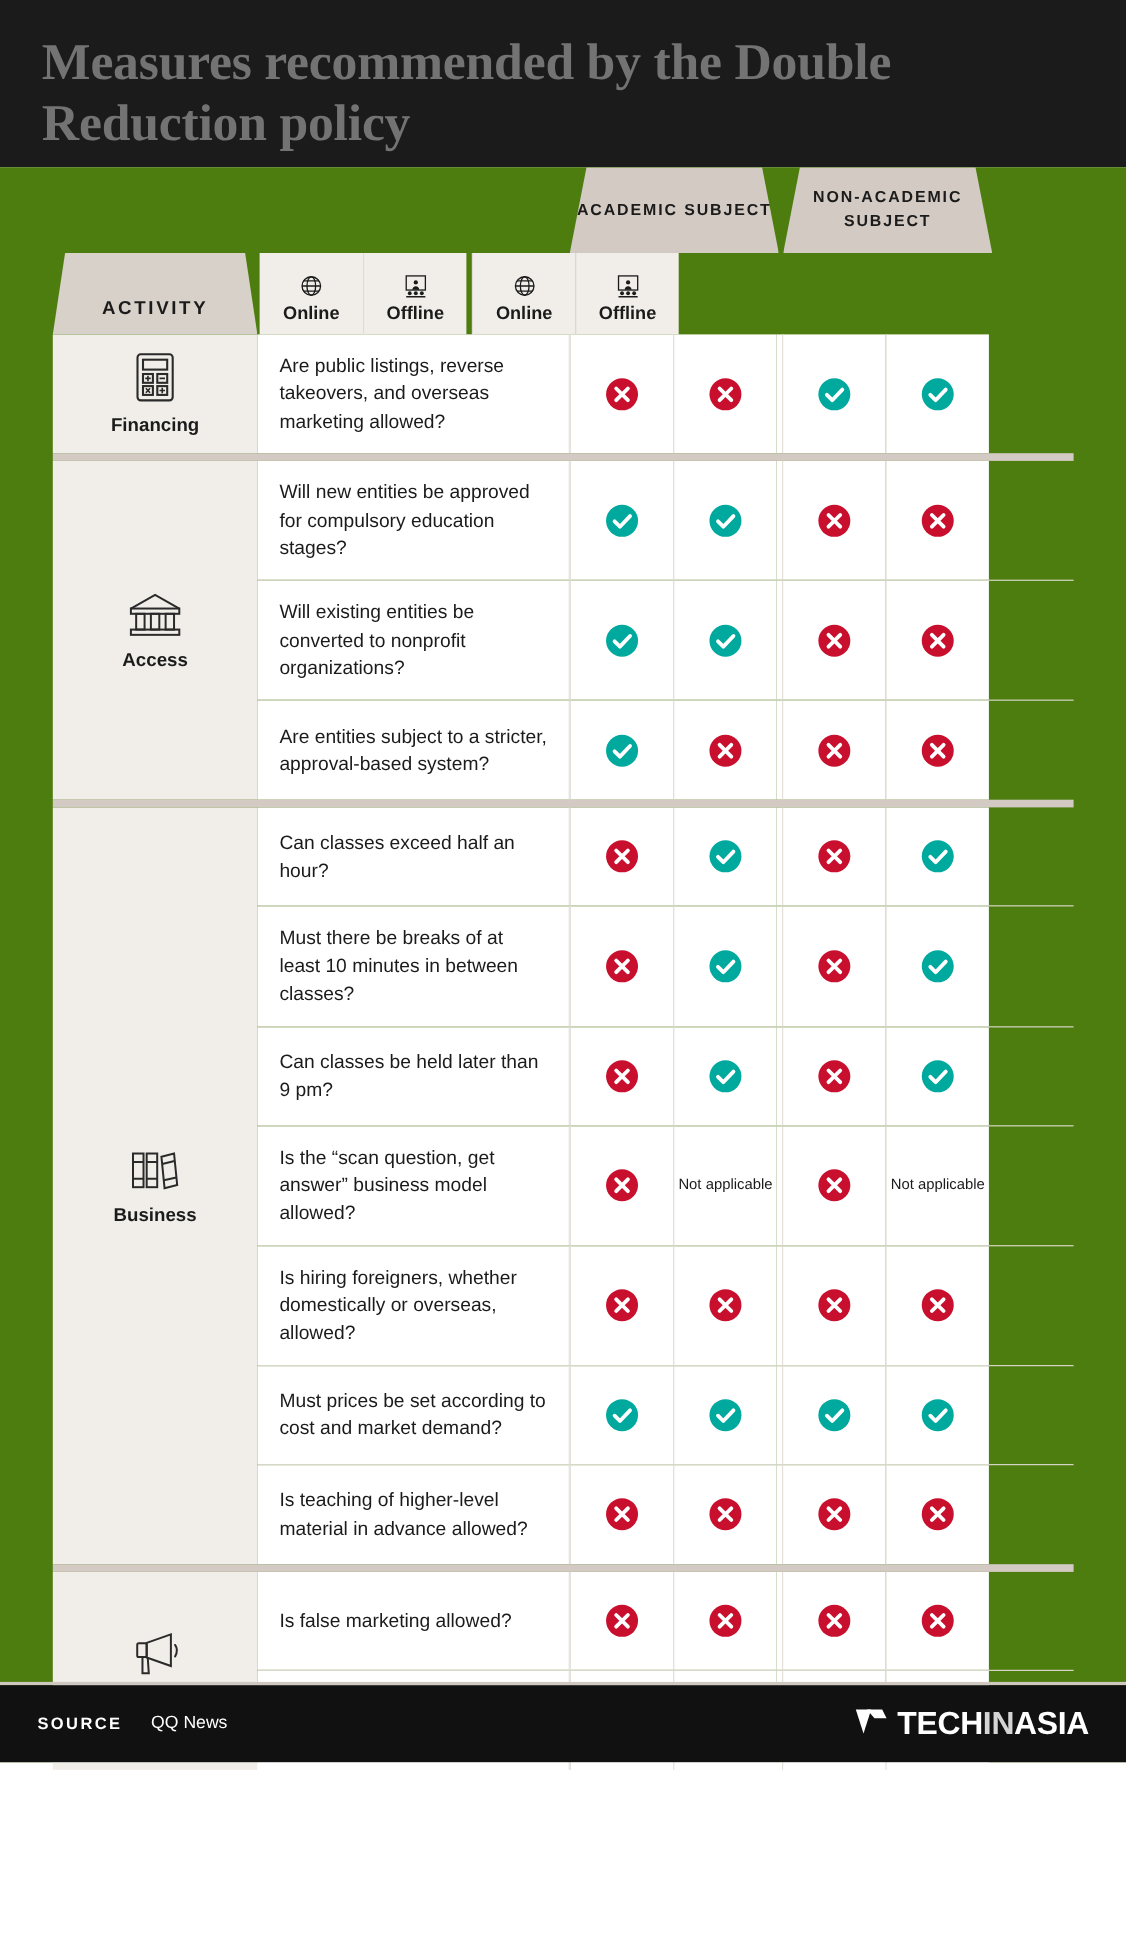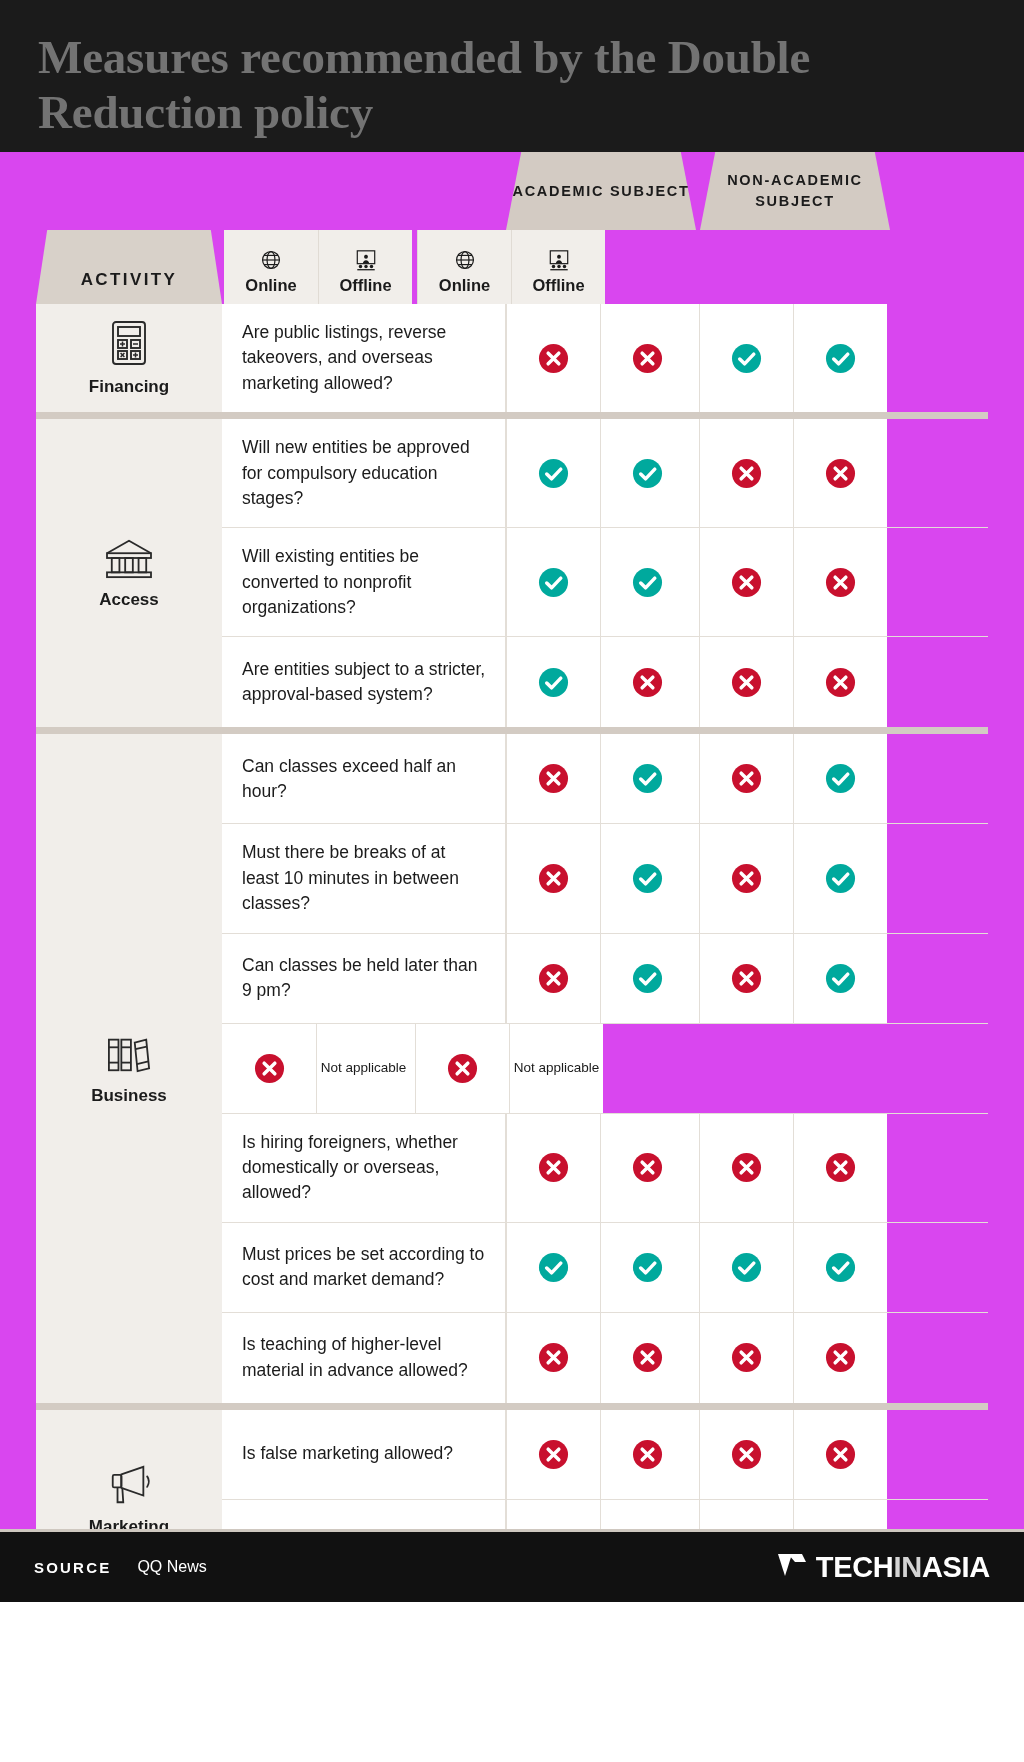--- a/index.html
+++ b/index.html
@@ -23,22 +23,22 @@
     font-family: "Liberation Serif", serif;
     font-size: 47px;
     font-weight: 700;
     line-height: 1.17;
     letter-spacing: -0.2px;
   }
 
   
   .sheet {
     position: relative;
-    background: #d946ef;
-    padding: 0 36px;
+    background: #4d7c0f;
+    padding: 0 48px;
     height: 1450px;
   }
 
   
   .toptabs {
     position: relative;
     height: 78px;
     margin-left: 470px;
     display: flex;
   }
@@ -589,20 +589,21 @@
                 </svg></span>
             </div>
             <div class="val-cell">
               <span class="badge"><svg width="31" height="31" viewBox="0 0 32 32">
       <circle cx="16" cy="16" r="15" fill="#00a99d"></circle>
       <path d="M9 16.5 L14 21.5 L23.5 11.5" fill="none" stroke="#fff" stroke-width="3.6" stroke-linecap="round" stroke-linejoin="round"></path>
                 </svg></span>
             </div>
           </div>
           <div class="row">
+            <div class="measure-cell">Is the “scan question, get answer” business model allowed?</div>
             <div class="val-cell">
               <span class="badge"><svg width="31" height="31" viewBox="0 0 32 32">
       <circle cx="16" cy="16" r="15" fill="#c8102e"></circle>
       <path d="M10.5 10.5 L21.5 21.5 M21.5 10.5 L10.5 21.5" fill="none" stroke="#fff" stroke-width="3.6" stroke-linecap="round"></path>
                 </svg></span>
             </div>
             <div class="val-cell">
               <div class="na-text">Not applicable</div>
             </div>
             <div class="val-gap"></div>

